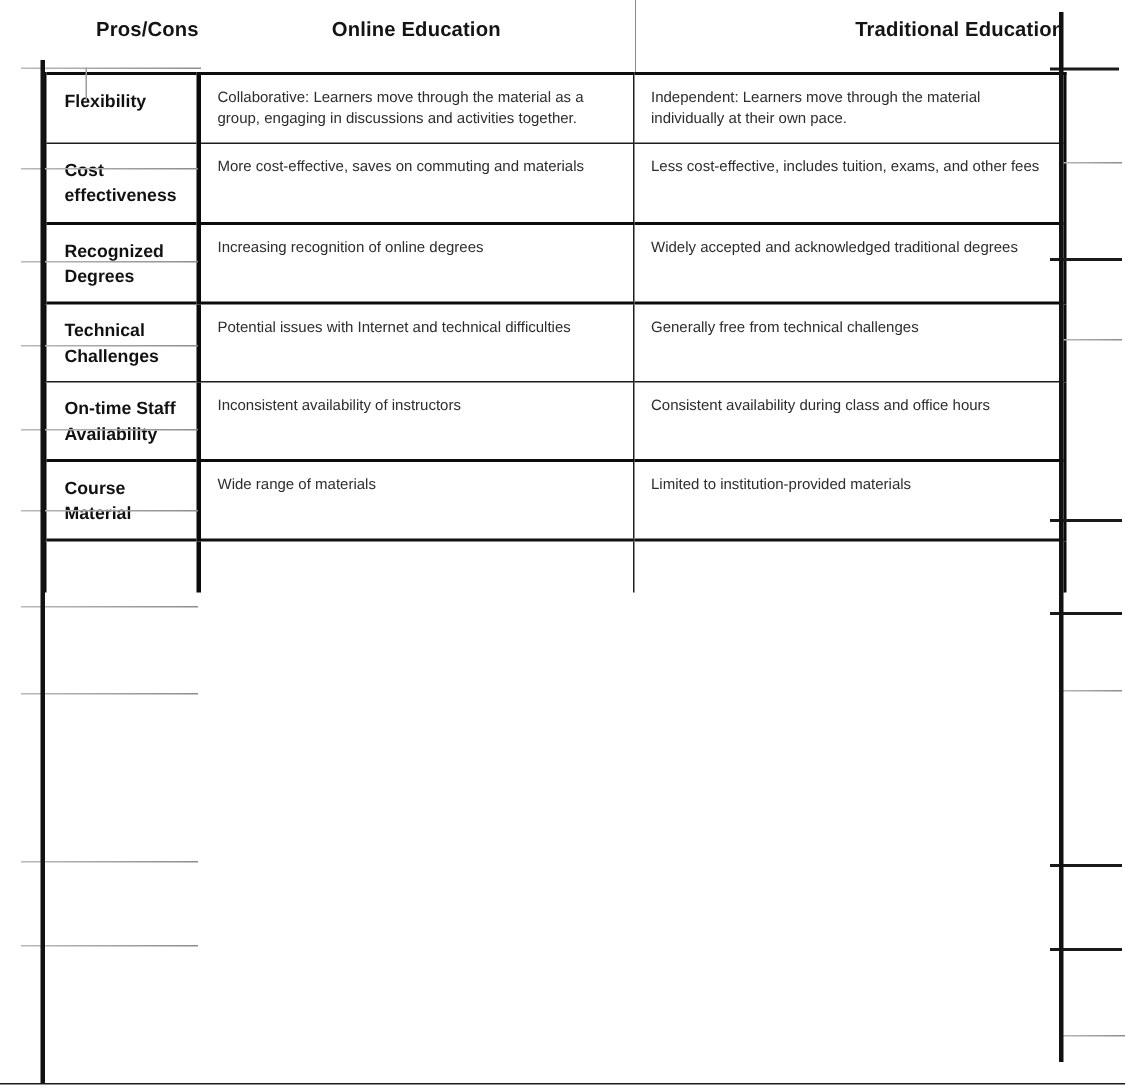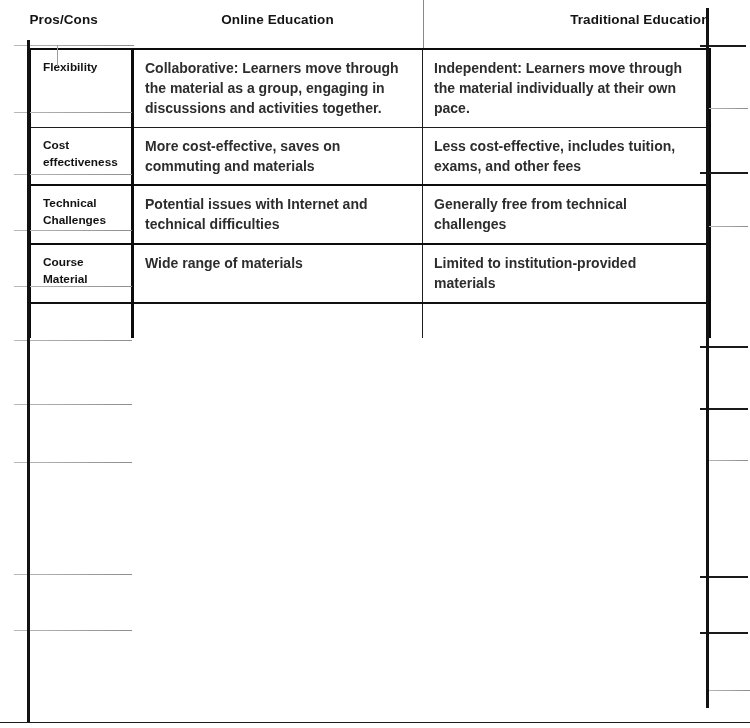--- a/index.html
+++ b/index.html
@@ -44,36 +44,35 @@
     border: none;
     padding: 0 0 10px 0;
     height: 38px;
     vertical-align: middle;
     font-size: 13.5px;
     font-weight: bold;
     text-align: center;
     letter-spacing: 0.1px;
     color: #141414;
   }
-  thead th.h1 { text-align: left; }
+  thead th.h1 { text-align: right; }
 
   
   thead th.h3 { box-shadow: inset 1px 0 0 0 #8a8a8a; text-align: right; }
 
   tbody td {
     vertical-align: top;
-    font-size: 14px;
+    font-size: 10px;
     line-height: 1.42;
     color: #2d2d2d;
     border-left: 1.1px solid #1d1d1d;
     border-right: 1.1px solid #1d1d1d;
     border-top: 1.1px solid #1d1d1d;
     border-bottom: 1.1px solid #1d1d1d;
     padding: 9px 11px 8px 11px;
-    font-weight: bold;
   }
 
   tbody td.label {
     font-weight: bold;
     font-size: 11.8px;
     color: #111111;
     line-height: 1.45;
     padding: 9px 6px 8px 12px;
   }
 
@@ -162,27 +161,37 @@
       <tr>
         <td class="label">Cost effectiveness</td>
         <td class="c2cell">More cost-effective, saves on commuting and materials</td>
         <td class="c3cell">Less cost-effective, includes tuition, exams, and other fees</td>
       </tr>
 
 
 
 
 
+      <tr class="heavy-top">
+        <td class="label">Recognized Degrees</td>
+        <td class="c2cell">Increasing recognition of online degrees</td>
+        <td class="c3cell">Widely accepted and acknowledged traditional degrees</td>
+      </tr>
 
       <tr class="heavy-top">
         <td class="label">Technical Challenges</td>
         <td class="c2cell">Potential issues with Internet and technical difficulties</td>
         <td class="c3cell">Generally free from technical challenges</td>
       </tr>
 
+      <tr>
+        <td class="label">On-time Staff Availability</td>
+        <td class="c2cell">Inconsistent availability of instructors</td>
+        <td class="c3cell">Consistent availability during class and office hours</td>
+      </tr>
 
       <tr class="heavy-top">
         <td class="label">Course Material</td>
         <td class="c2cell">Wide range of materials</td>
         <td class="c3cell">Limited to institution-provided materials</td>
       </tr>
 
       <tr class="blank">
         <td class="label"></td>
         <td class="c2cell"></td>

